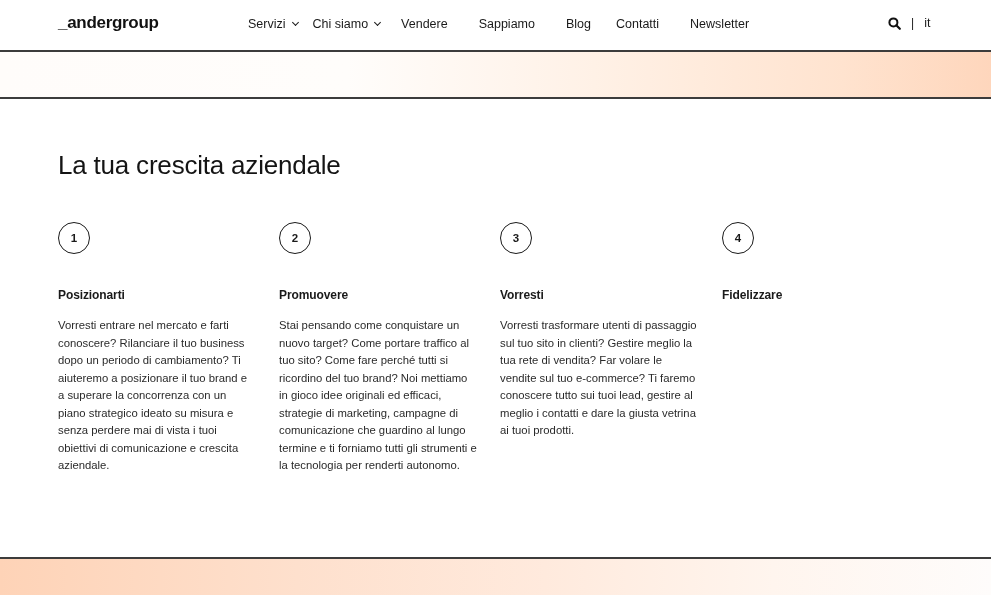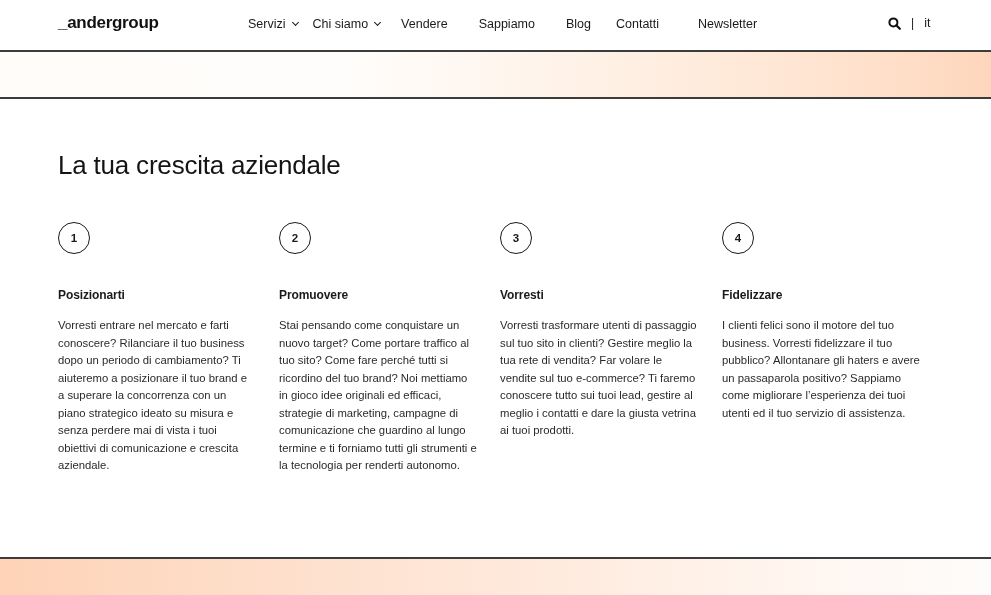--- a/index.html
+++ b/index.html
@@ -155,21 +155,21 @@
     </div>
     <div class="nav-item" style="margin-right:31px;">
       <span>Vendere</span>
     </div>
     <div class="nav-item" style="margin-right:31px;">
       <span>Sappiamo</span>
     </div>
     <div class="nav-item" style="margin-right:25px;">
       <span>Blog</span>
     </div>
-    <div class="nav-item" style="margin-right:39px;">
+    <div class="nav-item" style="margin-right:31px;">
       <span>Contatti</span>
     </div>
     <div class="nav-item">
       <span>Newsletter</span>
     </div>
   </nav>
 
   <div class="tools">
     <span class="search-icon">
       <svg width="13" height="13" viewBox="0 0 13 13">
@@ -198,17 +198,16 @@
     <p class="step-text">Stai pensando come conquistare un nuovo target? Come portare traffico al tuo sito? Come fare perché tutti si ricordino del tuo brand? Noi mettiamo in gioco idee originali ed efficaci, strategie di marketing, campagne di comunicazione che guardino al lungo termine e ti forniamo tutti gli strumenti e la tecnologia per renderti autonomo.</p>
   </div>
   <div class="step" style="left:442px;">
     <div class="step-num">3</div>
     <div class="step-title">Vorresti</div>
     <p class="step-text">Vorresti trasformare utenti di passaggio sul tuo sito in clienti? Gestire meglio la tua rete di vendita? Far volare le vendite sul tuo e-commerce? Ti faremo conoscere tutto sui tuoi lead, gestire al meglio i contatti e dare la giusta vetrina ai tuoi prodotti.</p>
   </div>
   <div class="step" style="left:664px;">
     <div class="step-num">4</div>
     <div class="step-title">Fidelizzare</div>
-    <p class="step-text">I clienti felici sono il motore del tuo business. Vorresti fidelizzare il tuo pubblico? Allontanare gli haters e avere un passaparola positivo? Sappiamo come migliorare l’esperienza dei tuoi utenti ed il tuo servizio di assistenza.</p>
   </div>
 </section>
 
 <div class="band-bottom"></div>
 
 </body></html>

